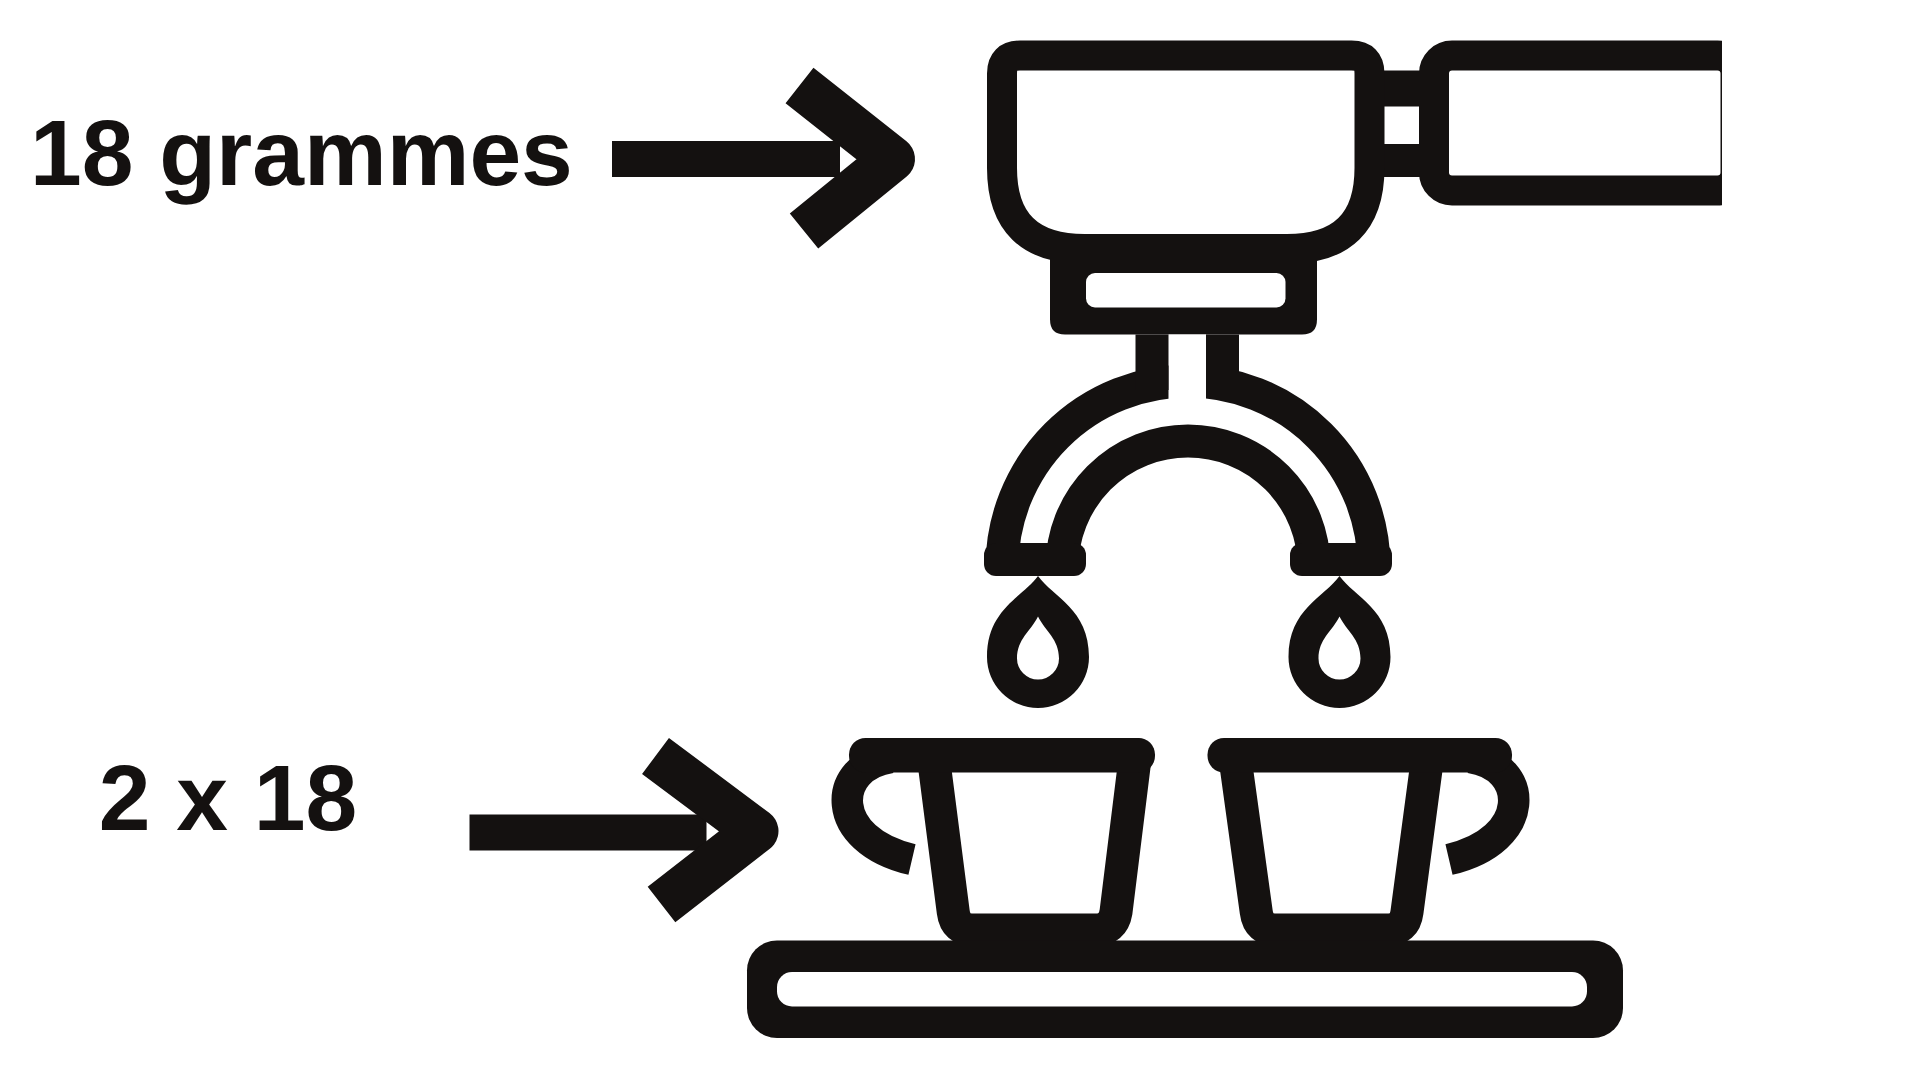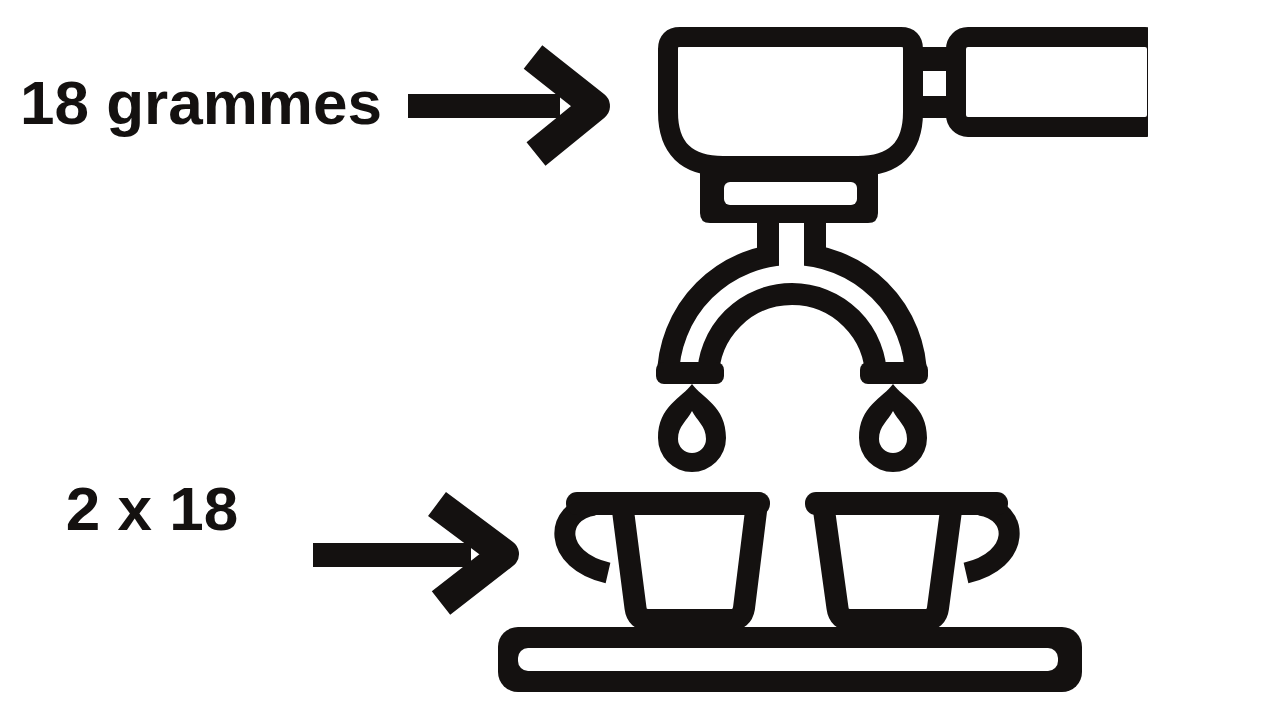--- a/index.html
+++ b/index.html
@@ -30,21 +30,21 @@
     letter-spacing: 0px;
     white-space: nowrap;
   }
   .label-single {
     left: 20px;
     top: 72px;
     line-height: 62px;
   }
   .label-double {
     left: 0px;
-    top: 484px;
+    top: 508px;
     width: 304px;
     line-height: 50px;
     text-align: center;
     white-space: normal;
   }
   .ink-fill { fill: #141110; }
   .ink-stroke { stroke: #141110; fill: none; }
   .ink-stroke-whitefill { stroke: #141110; fill: #ffffff; }
   .white-fill { fill: #ffffff; }
 </style>

